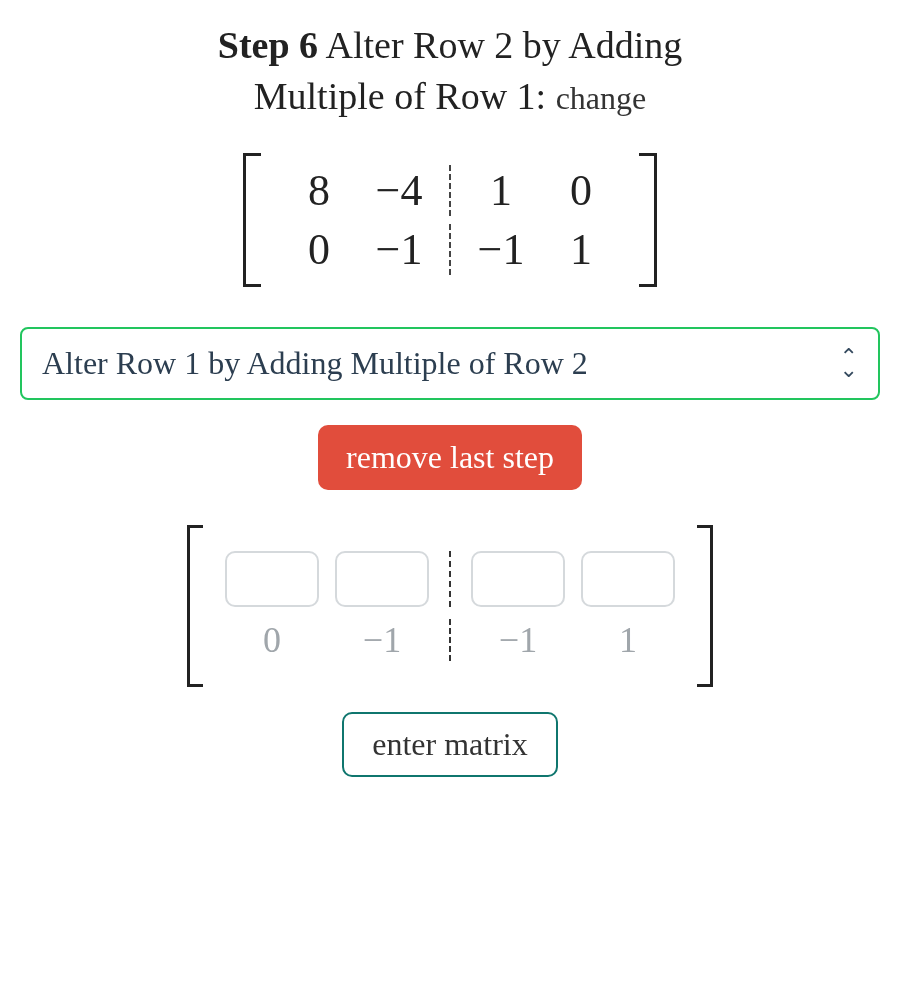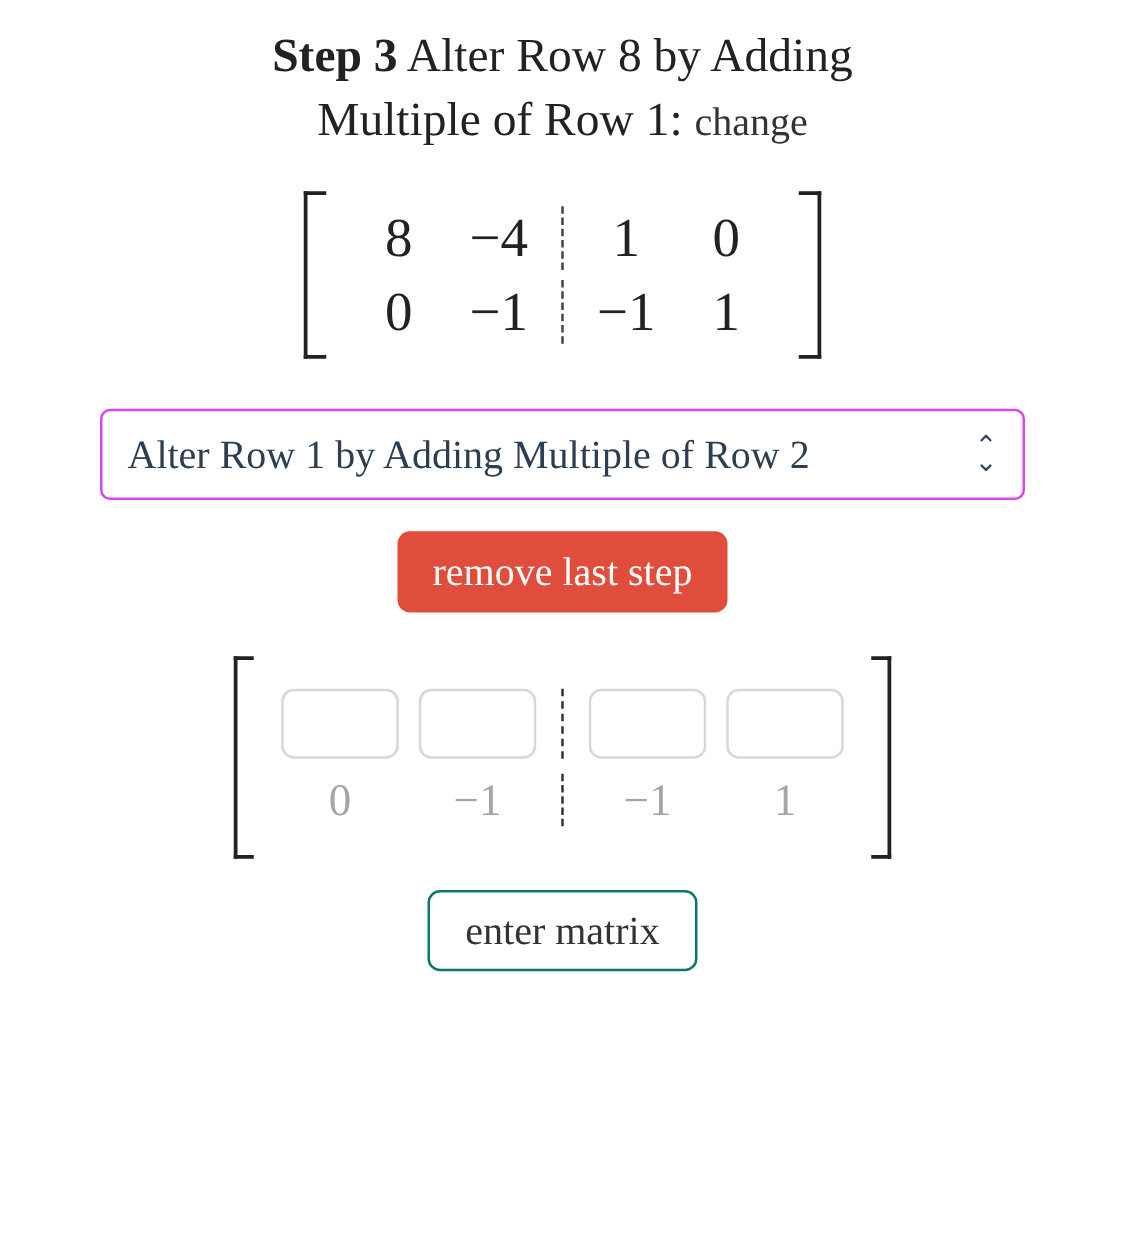--- a/index.html
+++ b/index.html
@@ -66,28 +66,28 @@
     min-width: 80px;
     padding: 0 10px;
   }
   .vdash {
     border-left: 2px dashed #444;
     align-self: stretch;
     margin: 0 10px;
   }
   .select-wrapper {
     position: relative;
-    border: 2px solid #d946ef;
+    border: 2px solid #22c55e;
     border-radius: 8px;
     background: #fff;
     padding: 16px 56px 16px 20px;
     font-size: 32px;
     color: #2c3e50;
     margin: 30px auto 25px auto;
-    width: 740px;
+    width: 860px;
     cursor: pointer;
   }
   .select-caret {
     position: absolute;
     right: 20px;
     top: 50%;
     transform: translateY(-50%);
     font-size: 22px;
     color: #34495e;
     display: flex;
@@ -175,22 +175,22 @@
     font-size: 32px;
     font-family: Georgia, serif;
     padding: 12px 28px;
     cursor: pointer;
   }
 </style>
 </head>
 <body>
 
 <div class="step-header">
-  <span class="bold">Step 3</span>
-  <span>Alter Row 8 by Adding</span><br>
+  <span class="bold">Step 6</span>
+  <span>Alter Row 2 by Adding</span><br>
   <span>Multiple of Row 1:</span>
   <span class="change-link">change</span>
 </div>
 
 <div class="matrix-container">
   <div class="matrix">
     <div class="bracket left"></div>
     <div class="matrix-body">
       <div class="matrix-row">
         <div class="cell">8</div>

